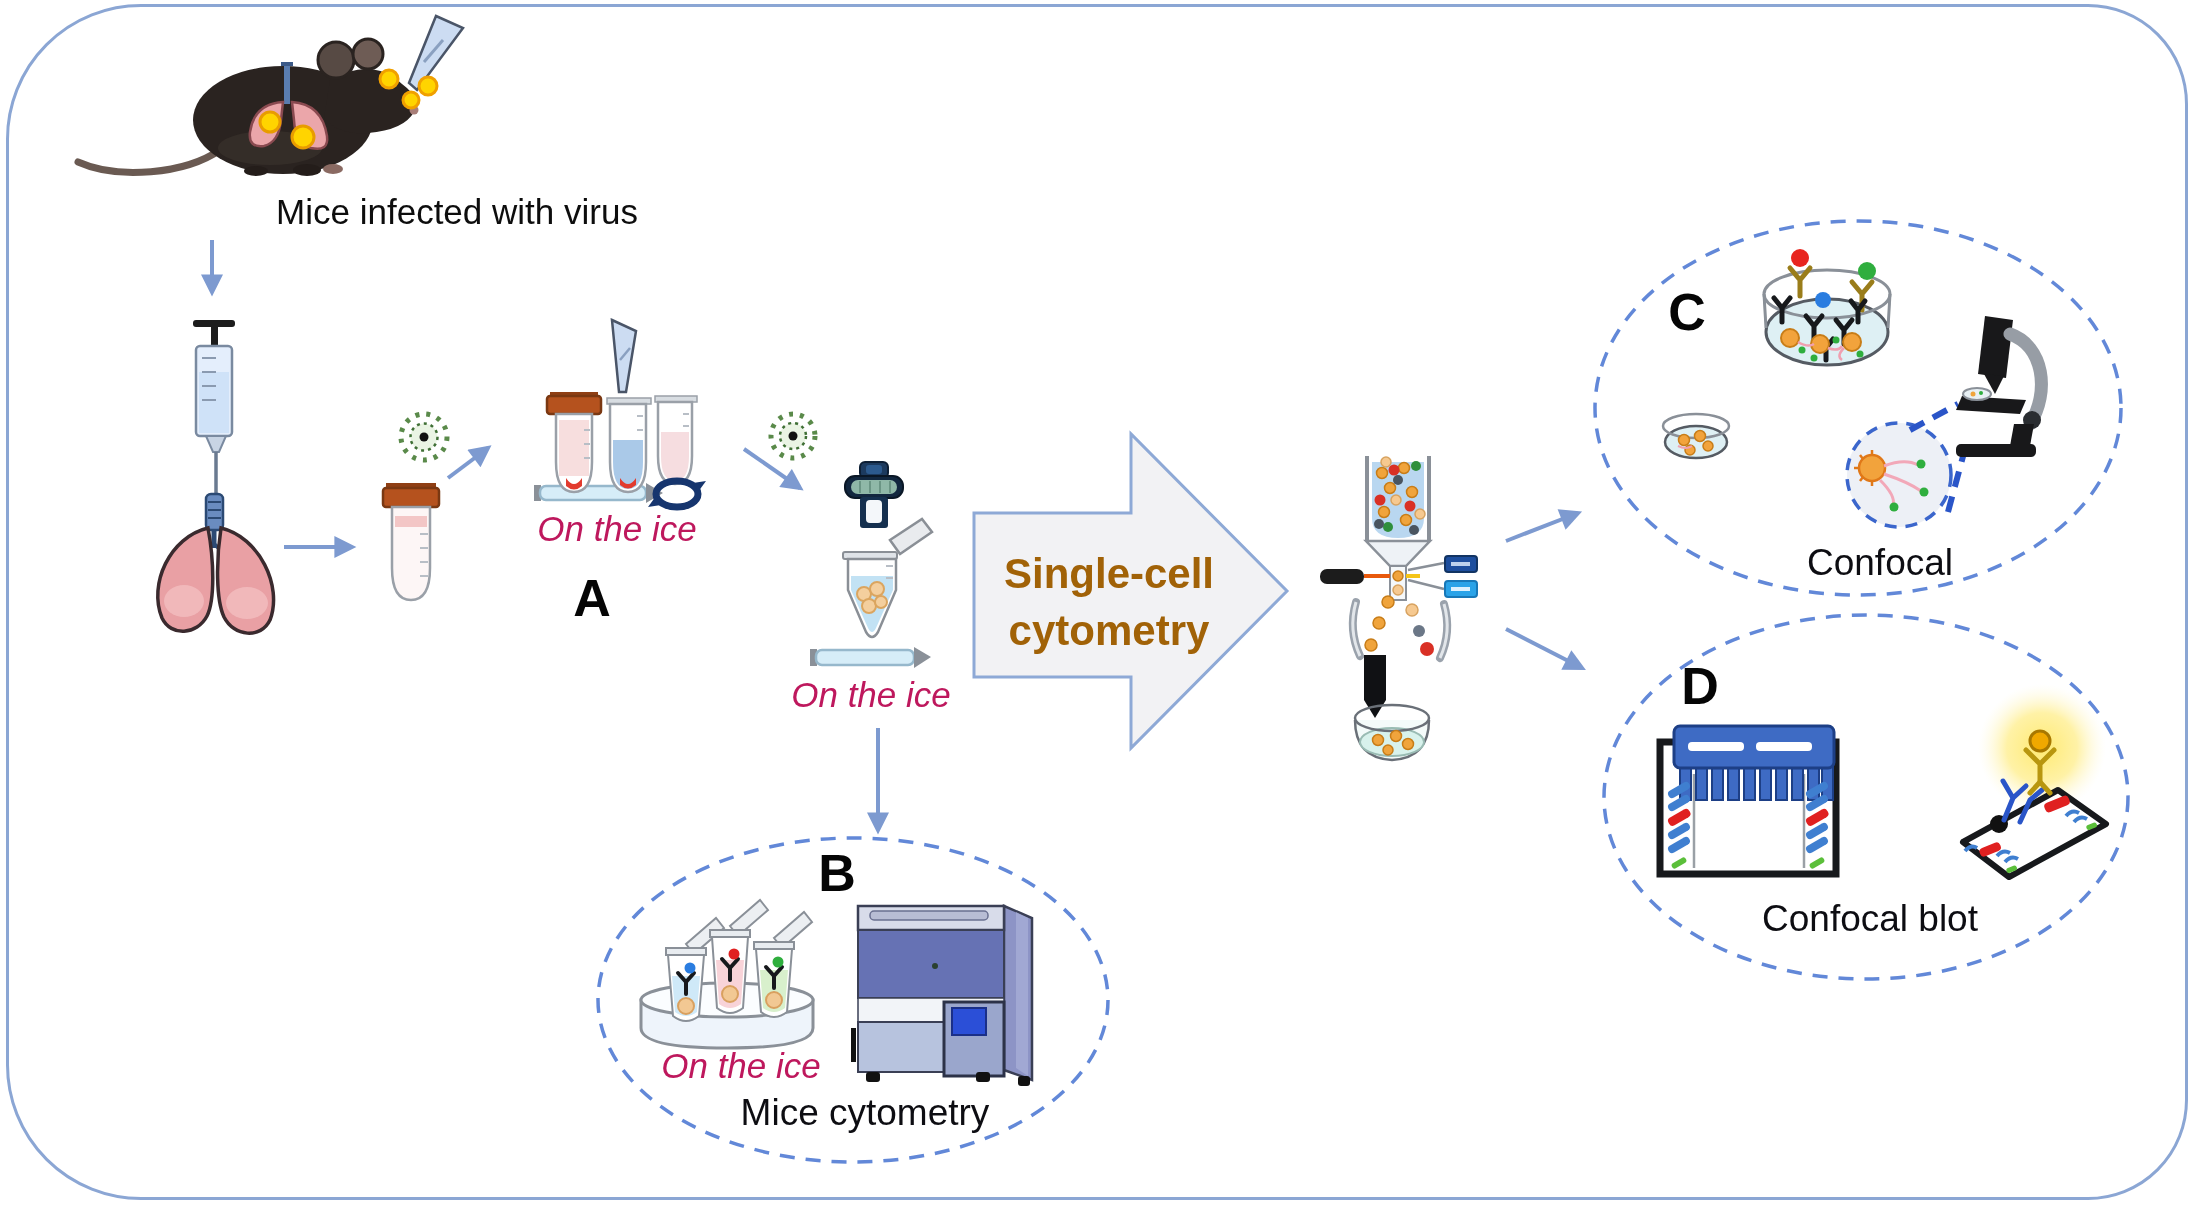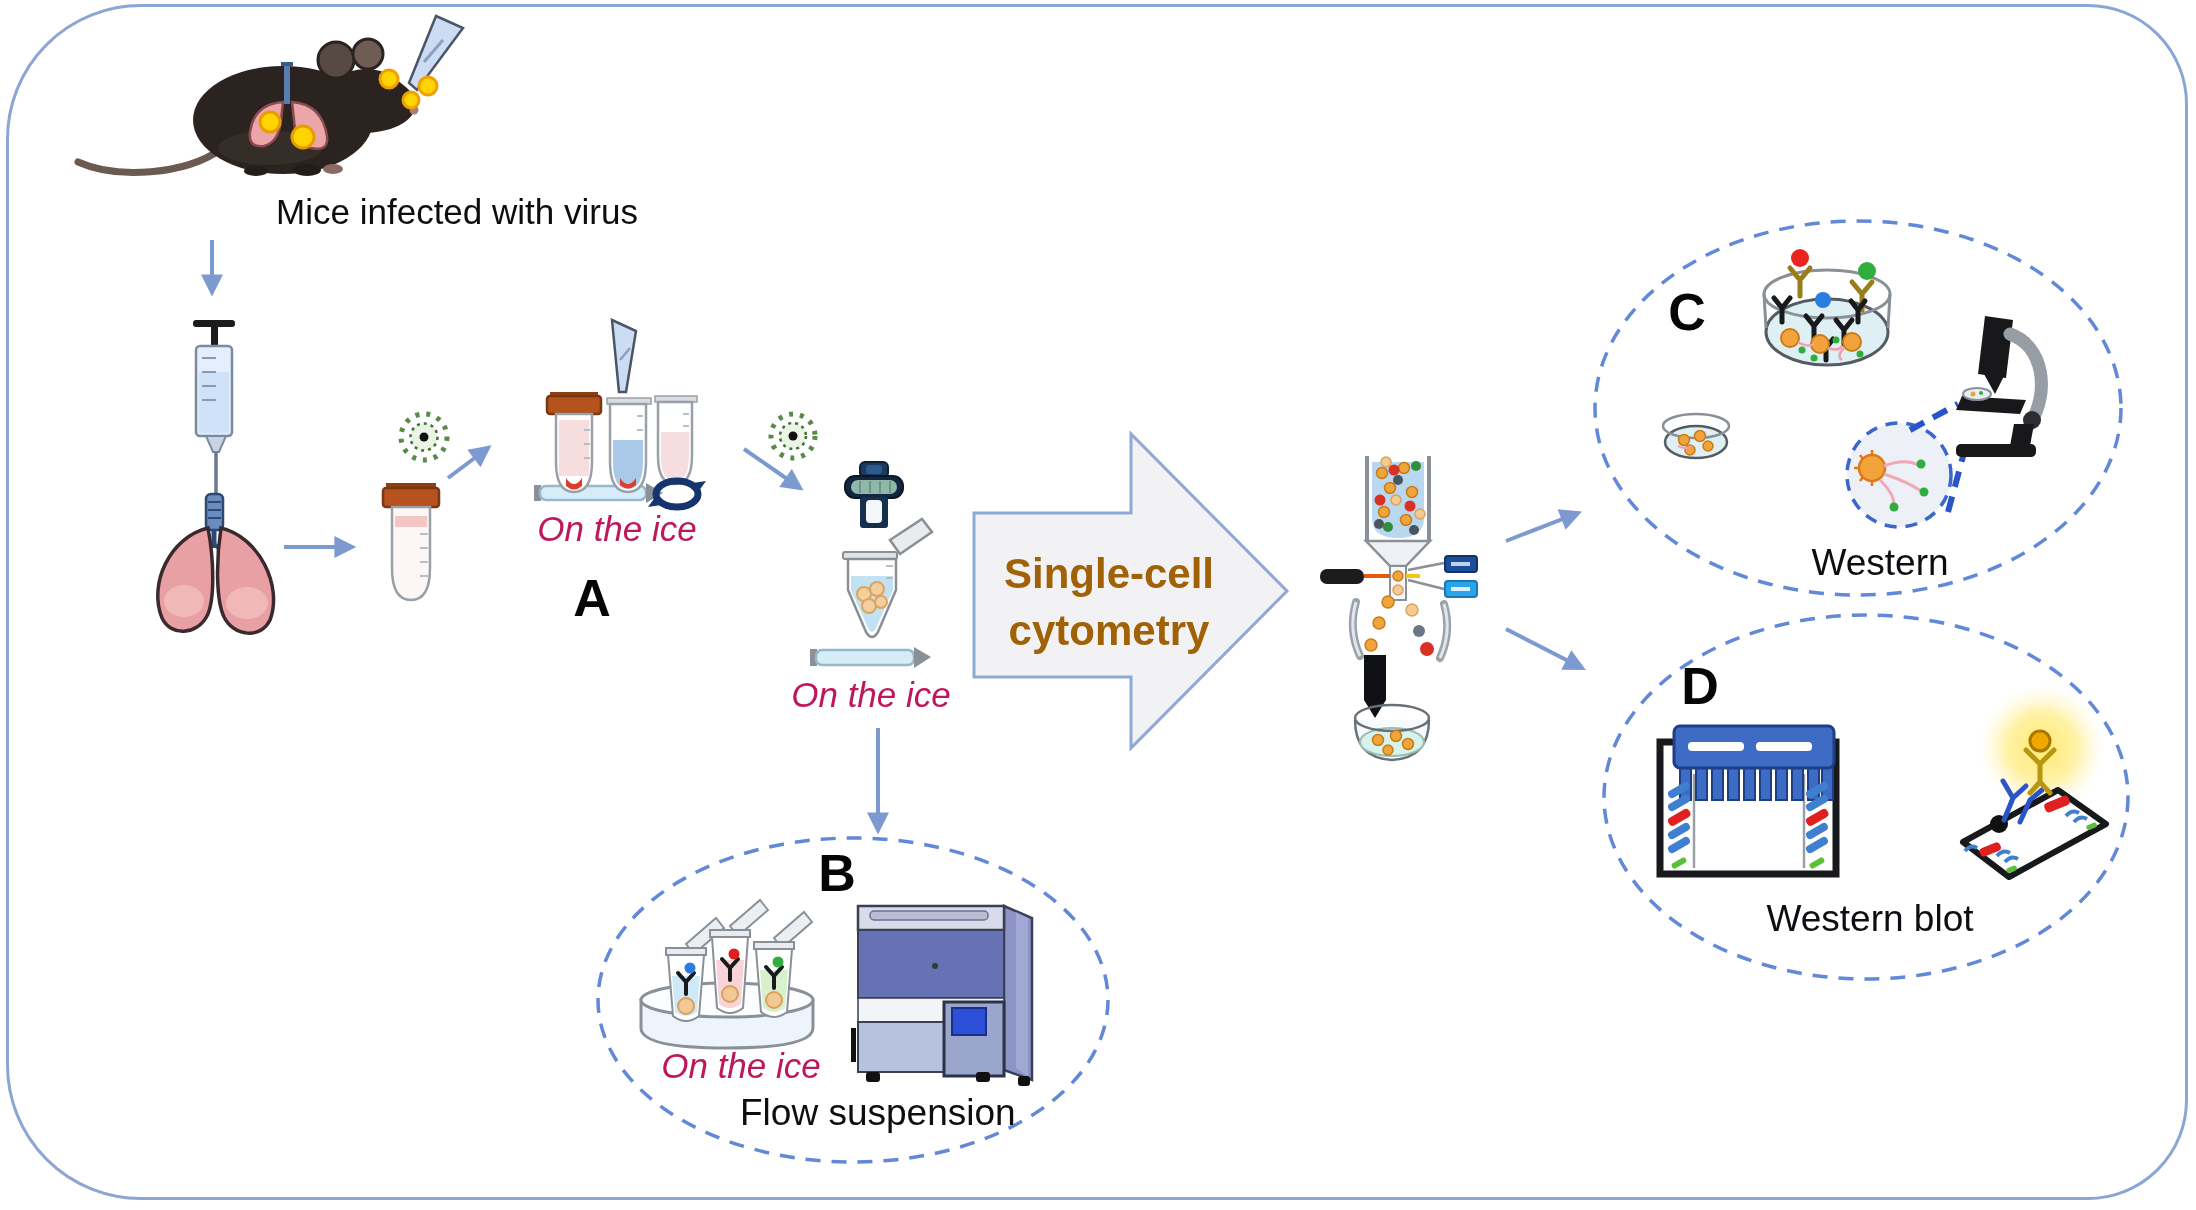--- a/index.html
+++ b/index.html
@@ -466,22 +466,22 @@
 
   <div class="lbl arrow-text" style="left:975px;top:545px;width:268px;">
     <div>Single-cell</div>
     <div>cytometry</div>
   </div>
 
   <div class="lbl step" style="left:805px;top:843px;width:64px;">B</div>
 
   <div class="lbl blue-cap" style="left:648px;top:1046px;width:186px;">On the ice</div>
 
-  <div class="lbl sub-cap" style="left:740px;top:1092px;width:250px;">Flow suspension</div>
+  <div class="lbl sub-cap" style="left:740px;top:1092px;width:250px;">Mice cytometry</div>
 
   <div class="lbl step" style="left:1655px;top:282px;width:64px;">C</div>
 
-  <div class="lbl sub-cap" style="left:1790px;top:542px;width:180px;">Western</div>
+  <div class="lbl sub-cap" style="left:1790px;top:542px;width:180px;">Confocal</div>
 
   <div class="lbl step" style="left:1668px;top:656px;width:64px;">D</div>
 
-  <div class="lbl sub-cap" style="left:1750px;top:898px;width:240px;">Western blot</div>
+  <div class="lbl sub-cap" style="left:1750px;top:898px;width:240px;">Confocal blot</div>
 </div>
 
 </body></html>

